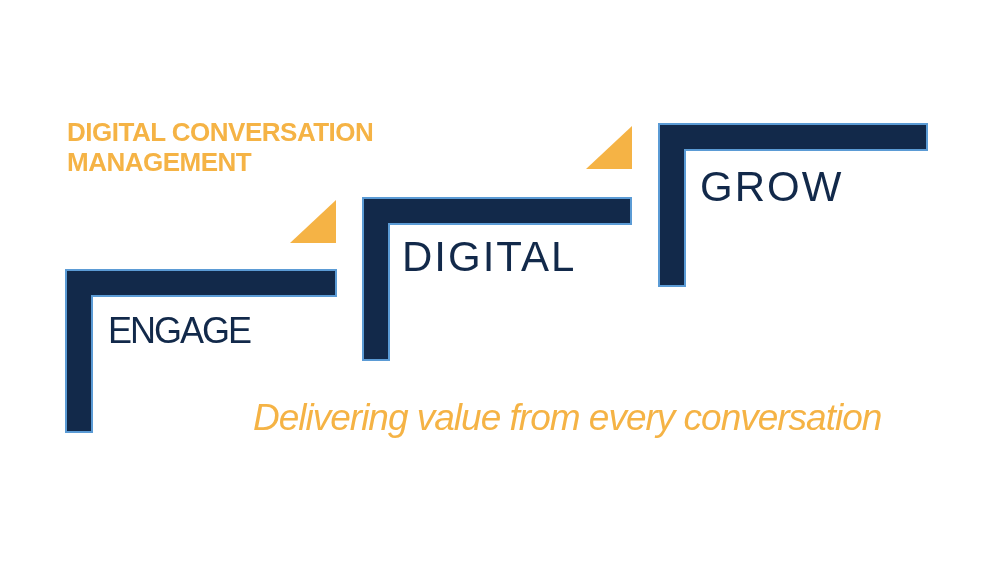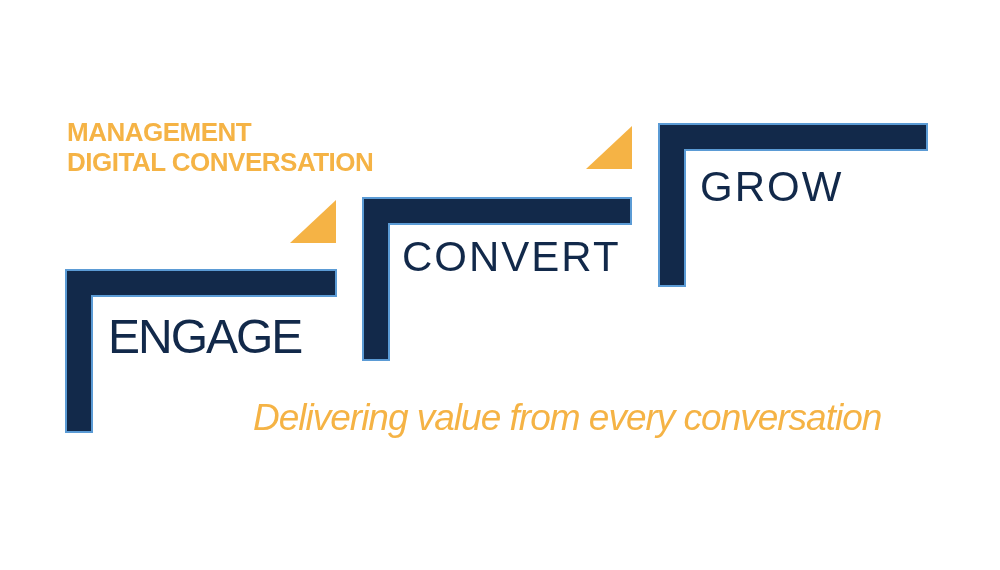--- a/index.html
+++ b/index.html
@@ -30,21 +30,21 @@
     fill:var(--navy);
     stroke:var(--step-outline);
     stroke-width:2;
   }
   .step-label{
     position:absolute;
     color:var(--navy);
     line-height:1;
     white-space:nowrap;
   }
-  .label-engage{left:108px;top:313px;font-size:48px;letter-spacing:-2px;}
+  .label-engage{left:108px;top:313px;font-size:36px;letter-spacing:-2px;}
   .label-convert{left:402px;top:236px;font-size:42px;letter-spacing:2px;}
   .label-grow{left:700px;top:166px;font-size:42px;letter-spacing:2px;}
   .triangle{
     position:absolute;
     width:0;height:0;
     border-bottom:43px solid var(--accent-orange);
     border-left:46px solid transparent;
   }
   .triangle-1{left:290px;top:200px;}
   .triangle-2{left:586px;top:126px;}
@@ -55,39 +55,39 @@
     letter-spacing:-1px;
     white-space:nowrap;
   }
 </style>
 </head>
 <body>
 
 <div class="slide">
 
   <div class="heading">
+    <div>DIGITAL CONVERSATION</div>
     <div>MANAGEMENT</div>
-    <div>DIGITAL CONVERSATION</div>
   </div>
 
   <div class="step" style="left:65px;top:269px;">
     <svg class="step-shape" width="272" height="164" viewBox="0 0 272 164" aria-hidden="true">
       <path d="M1,1 H271 V27 H27 V163 H1 Z"></path>
     </svg>
   </div>
   <div class="step-label label-engage">ENGAGE</div>
 
   <div class="triangle triangle-1"></div>
 
   <div class="step" style="left:362px;top:197px;">
     <svg class="step-shape" width="270" height="164" viewBox="0 0 270 164" aria-hidden="true">
       <path d="M1,1 H269 V27 H27 V163 H1 Z"></path>
     </svg>
   </div>
-  <div class="step-label label-convert">CONVERT</div>
+  <div class="step-label label-convert">DIGITAL</div>
 
   <div class="triangle triangle-2"></div>
 
   <div class="step" style="left:658px;top:123px;">
     <svg class="step-shape" width="270" height="164" viewBox="0 0 270 164" aria-hidden="true">
       <path d="M1,1 H269 V27 H27 V163 H1 Z"></path>
     </svg>
   </div>
   <div class="step-label label-grow">GROW</div>
 

